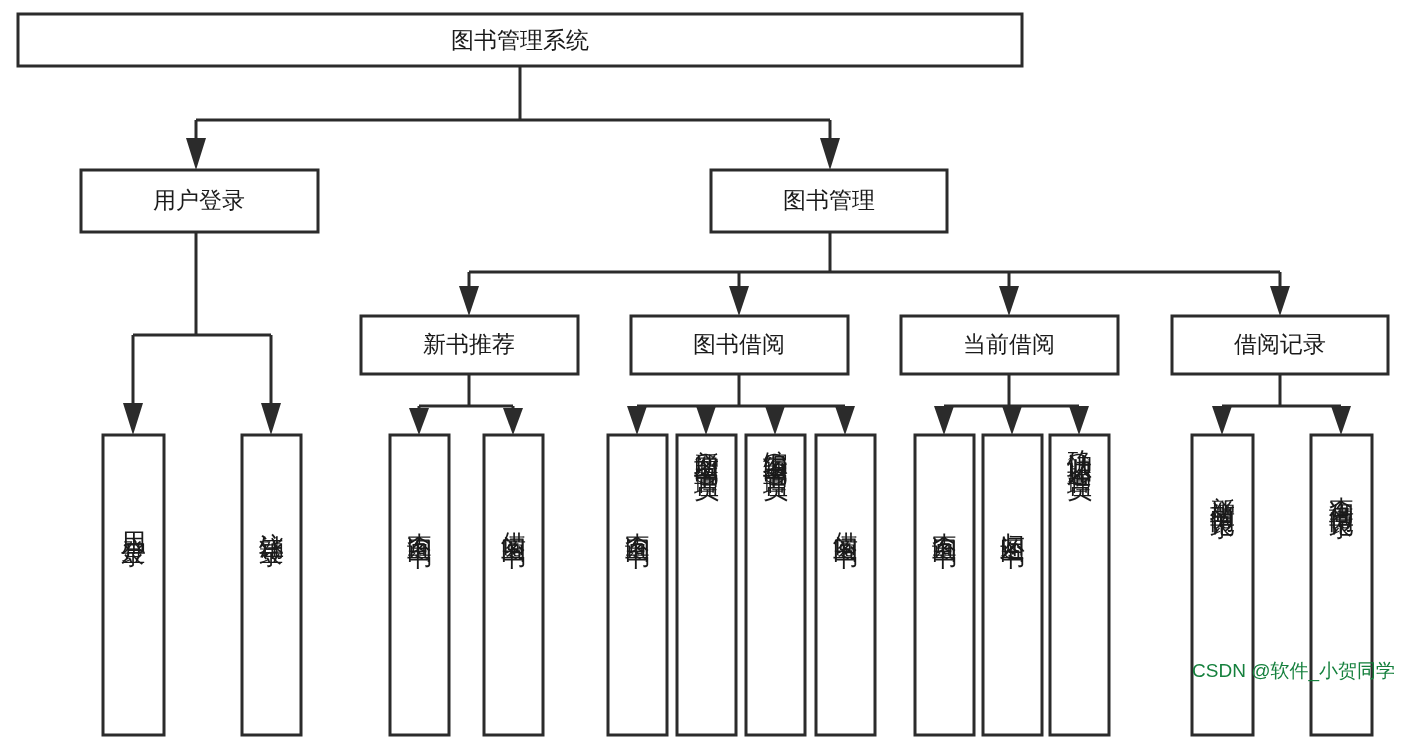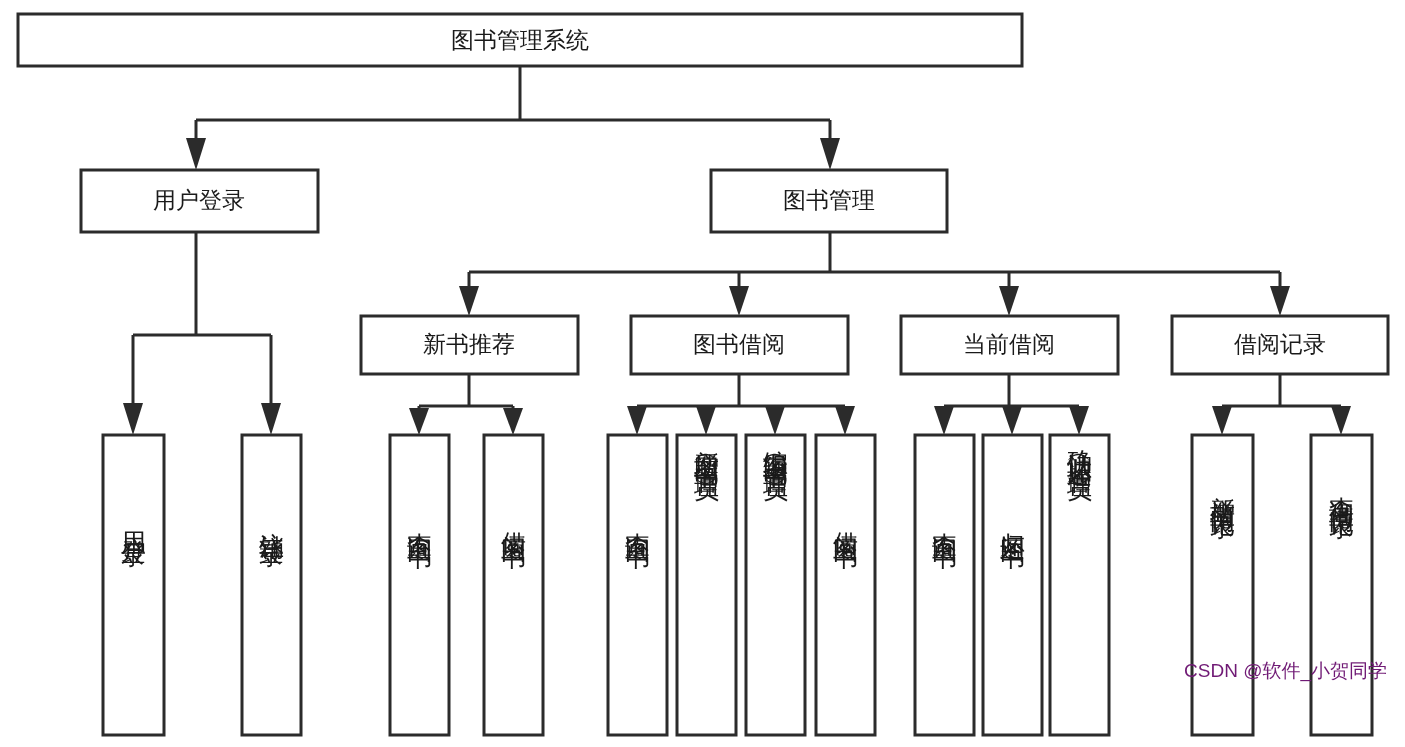--- a/index.html
+++ b/index.html
@@ -52,25 +52,25 @@
     font-family: "Liberation Sans", "DejaVu Sans", sans-serif;
     fill: #1a1a1a;
     font-size: 25px;
     text-anchor: middle;
     writing-mode: vertical-rl;
     glyph-orientation-vertical: 0;
     letter-spacing: 4px;
   }
   .watermark {
     position: absolute;
-    right: 18px;
+    right: 10px;
     bottom: 6px;
     font-family: "Liberation Sans", "DejaVu Sans", sans-serif;
     font-size: 19px;
-    color: #701a75;
+    color: #15803d;
     white-space: nowrap;
     pointer-events: none;
   }
 </style>
 </head>
 <body>
 
 <div id="diagram-root">
   <svg class="diagram" viewBox="0 0 1405 747" xmlns="http://www.w3.org/2000/svg">
 

